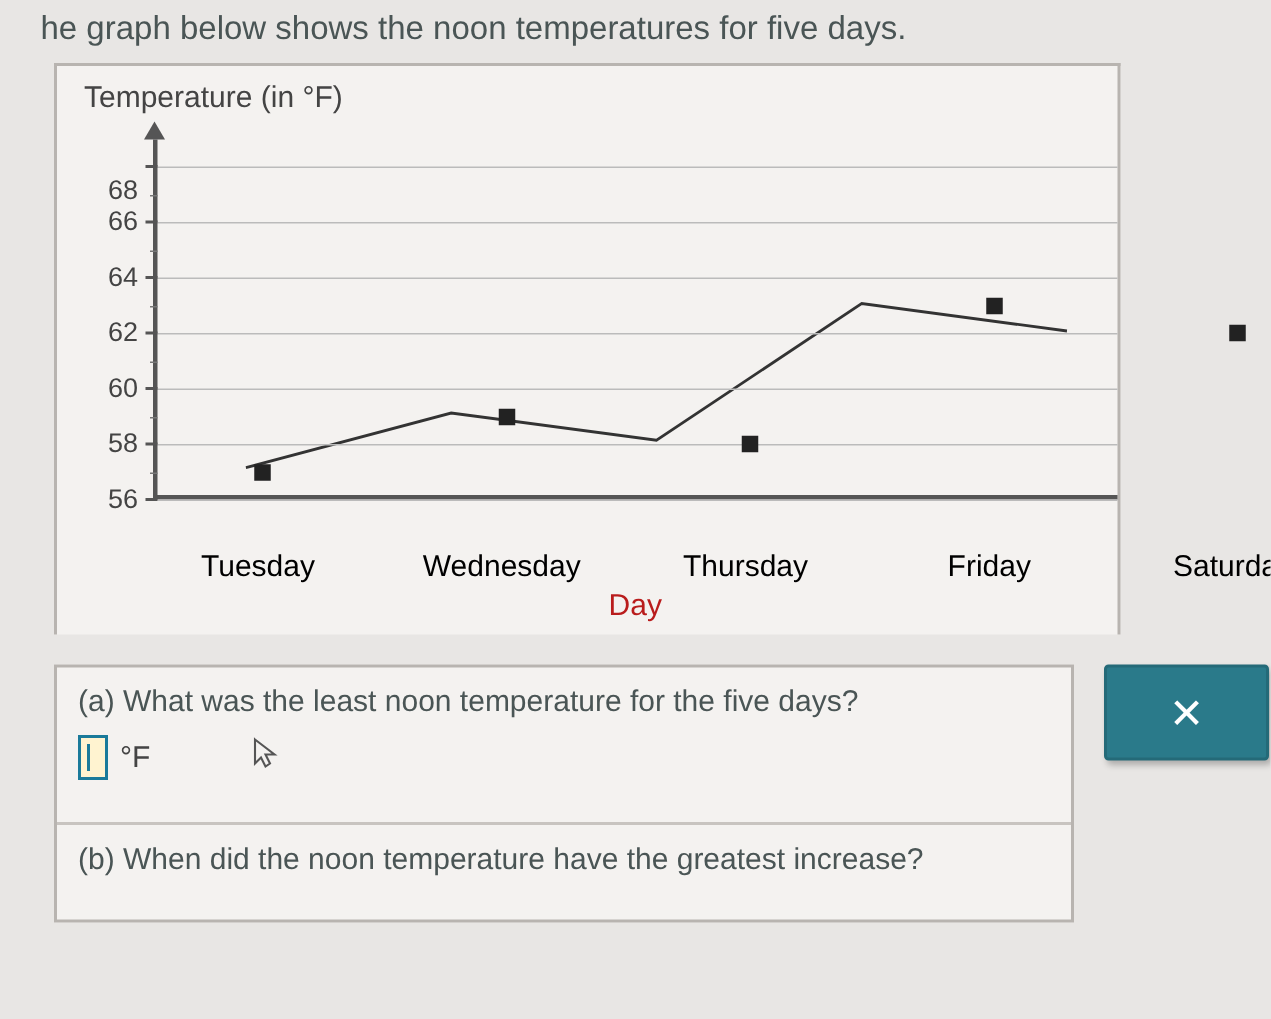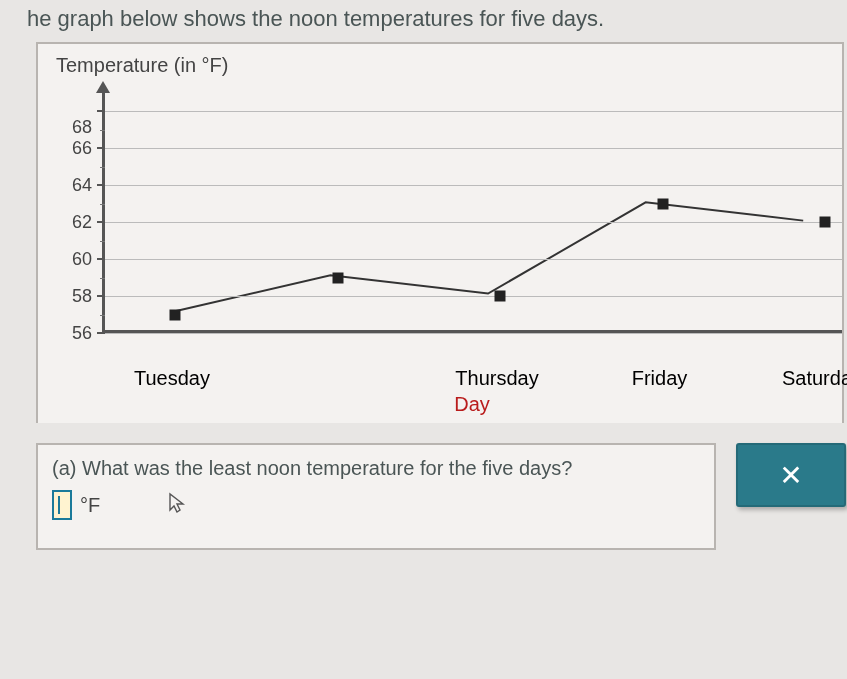--- a/index.html
+++ b/index.html
@@ -17,21 +17,21 @@
       padding: 6px 0 10px 0;
       font-weight: 500;
       margin-left: 27px;
     }
     .chart-box {
       margin: 0 0 0 36px;
       background: #f4f2f0;
       border: 2px solid #b8b4b0;
       border-bottom: none;
       padding: 10px 0 0 0;
-      width: 808px;
+      width: 711px;
     }
     .axis-title {
       font-size: 20px;
       color: #444;
       padding: 0 0 6px 18px;
     }
     .plot-wrap {
       position: relative;
       height: 280px;
       margin-left: 18px;
@@ -231,37 +231,41 @@
         <div class="data-point" style="left: 232.5px; top: 184.615px;"></div>
         <div class="data-point" style="left: 395px; top: 203.077px;"></div>
         <div class="data-point" style="left: 557.5px; top: 110.769px;"></div>
         <div class="data-point" style="left: 720px; top: 129.231px;"></div>
       </div>
   </div>
 
   <div class="x-labels" id="x-labels">
     <div class="x-axis-title">Day</div>
   <div class="x-label" style="left: 70px;">Tuesday</div>
+      <div class="x-label" style="left: 232.5px;">Wednesday</div>
       <div class="x-label" style="left: 395px;">Thursday</div>
       <div class="x-label" style="left: 557.5px;">Friday</div>
       <div class="x-label" style="left: 720px;">Saturday</div>
     </div>
 </div>
 
 <div class="questions">
   <div class="q-box">
     <div class="q-row">
       <div class="q-text">(a) What was the least noon temperature for the five days?</div>
       <div class="answer-line">
         <span class="answer-input"></span>
         <span class="unit">°F</span>
         <span class="cursor-icon">
           <svg width="18" height="22" viewBox="0 0 18 22">
               <path d="M2 2 L2 18 L6 14 L9 20 L12 18 L9 12 L15 12 Z" fill="none" stroke="#555" stroke-width="1.4"></path>
             </svg>
         </span>
       </div>
     </div>
+    <div class="q-row">
+      <div class="q-text">(b) When did the noon temperature have the greatest increase?</div>
+    </div>
   </div>
   <div class="close-btn">
     <span>✕</span>
   </div>
 </div>
 
 </body></html>

